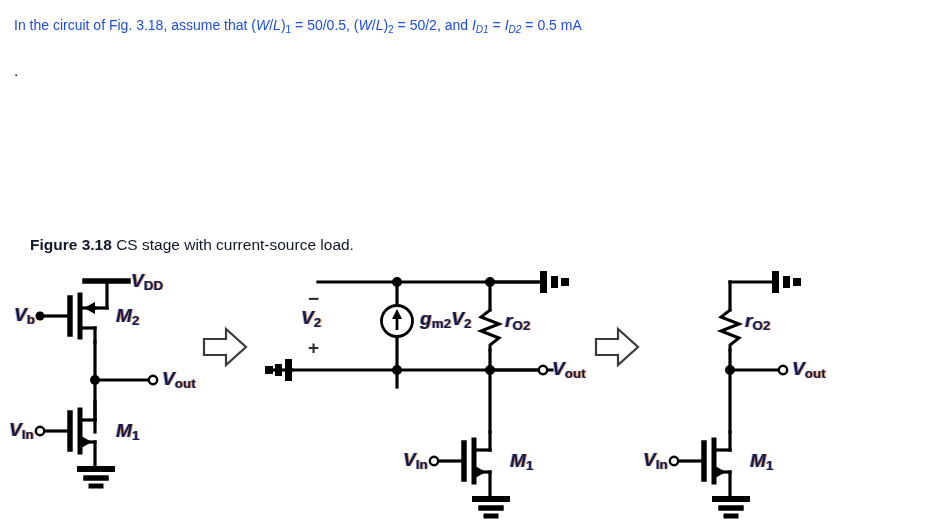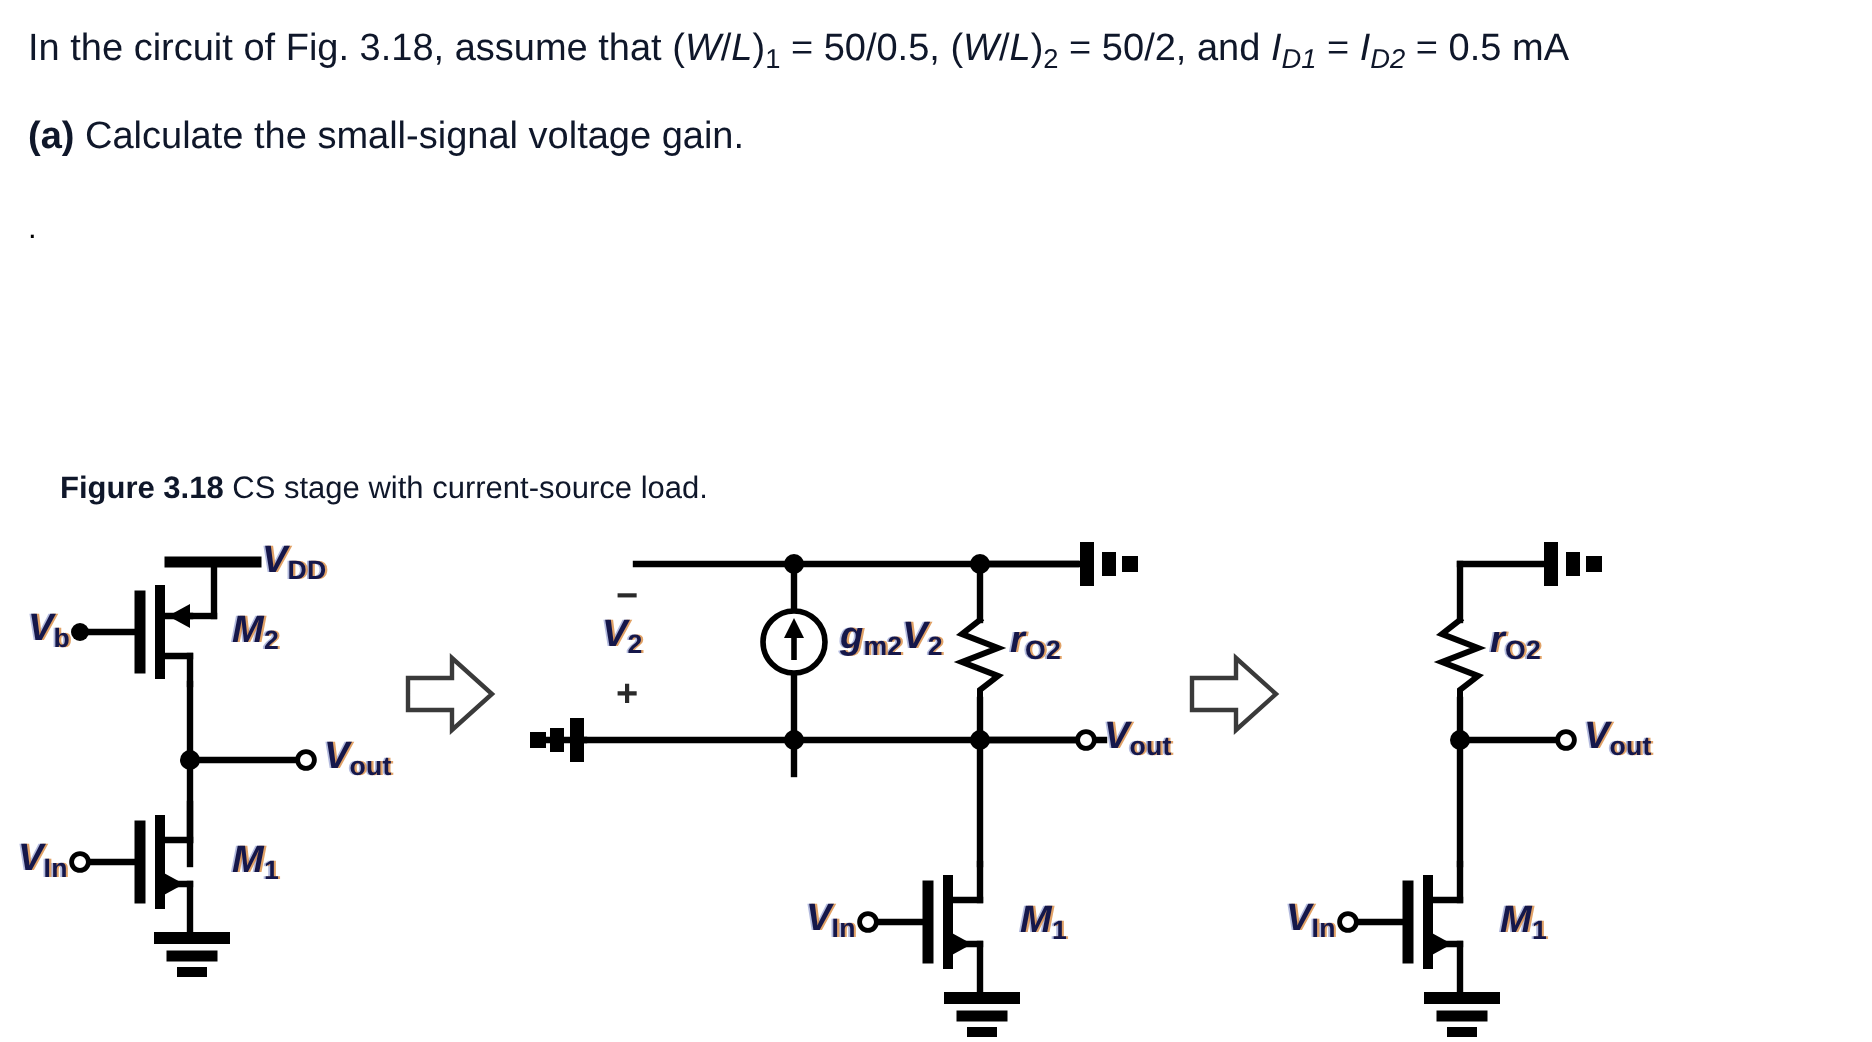--- a/index.html
+++ b/index.html
@@ -17,23 +17,23 @@
   }
 
   
   .prob {
     position: absolute;
     left: 14px;
     top: 8px;
     width: 910px;
   }
   .ptxt {
-    font-size: 19px;
+    font-size: 14px;
     line-height: 34px;
-    color: #0f172a;
+    color: #1d4ed8;
     white-space: nowrap;
   }
   .ital { font-style: italic; }
   .bold { font-weight: bold; }
   sub {
     font-size: 0.72em;
     vertical-align: -0.28em;
     line-height: 0;
   }
   .part { margin-top: 10px; }
@@ -105,21 +105,20 @@
   }
 </style>
 </head>
 <body>
 
 <div class="prob">
 
   <div class="ptxt"><span>In the circuit of Fig. 3.18, assume that (</span><span class="ital">W</span><span>/</span><span class="ital">L</span><span>)</span><sub>1</sub><span> = 50/0.5, (</span><span class="ital">W</span><span>/</span><span class="ital">L</span><span>)</span><sub>2</sub><span> = 50/2, and </span><span class="ital">I</span><sub class="ital">D1</sub><span> = </span><span class="ital">I</span><sub class="ital">D2</sub><span> = 0.5 mA</span></div>
 
 
-  <div class="ptxt part"><span class="bold">(a)</span><span> Calculate the small-signal voltage gain.</span></div>
 
 
   <div class="dotline" style="margin-top:14px">.</div>
 </div>
 
 <div class="figcap"><b>Figure 3.18</b><span> CS stage with current-source load.</span></div>
 
 <div class="figure">
 
   <div class="circuit c1">

